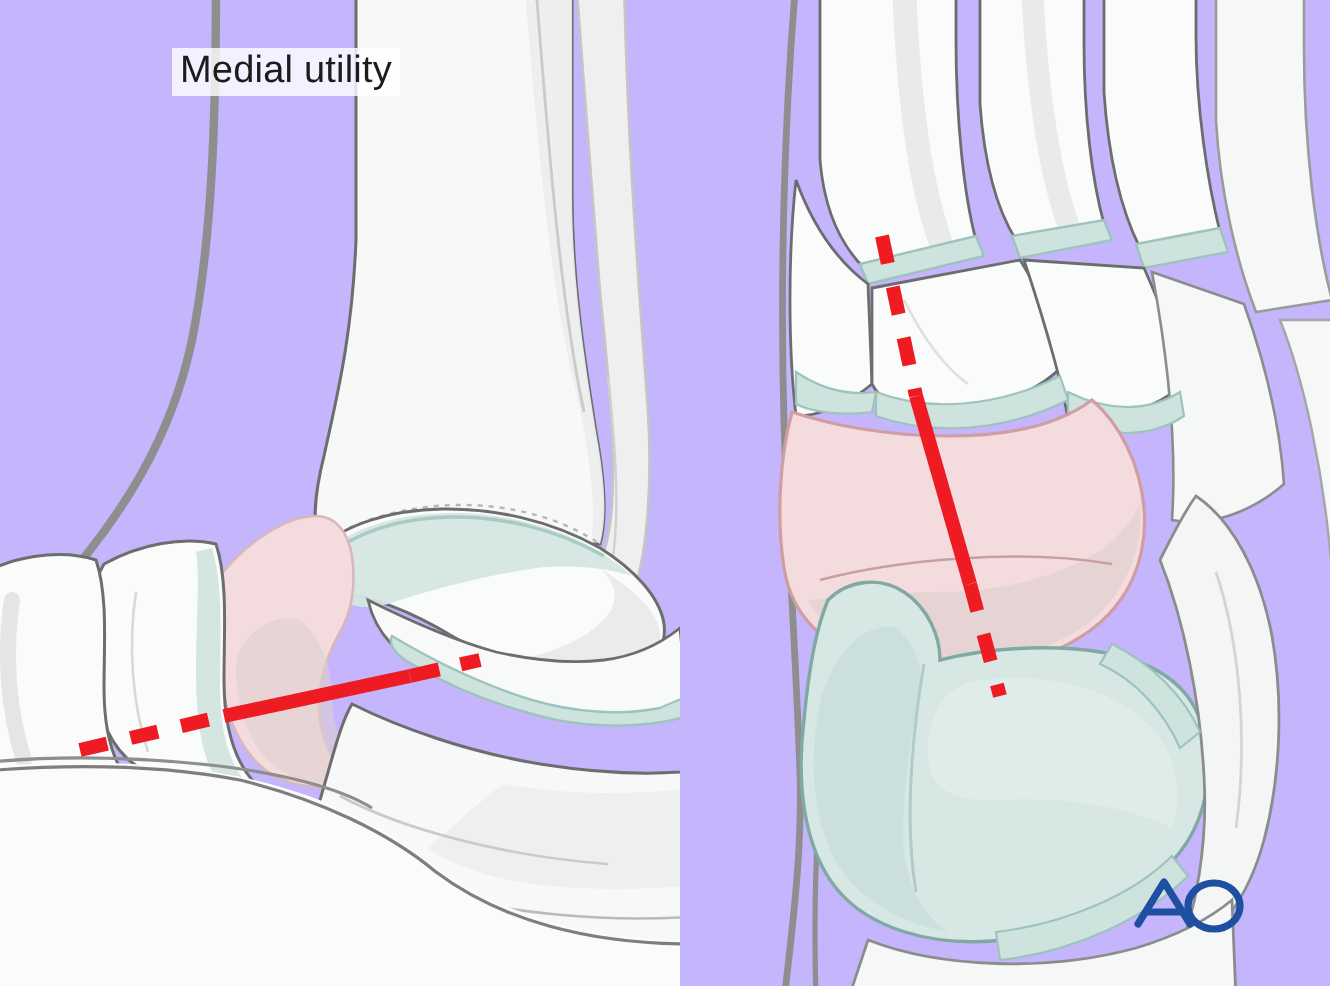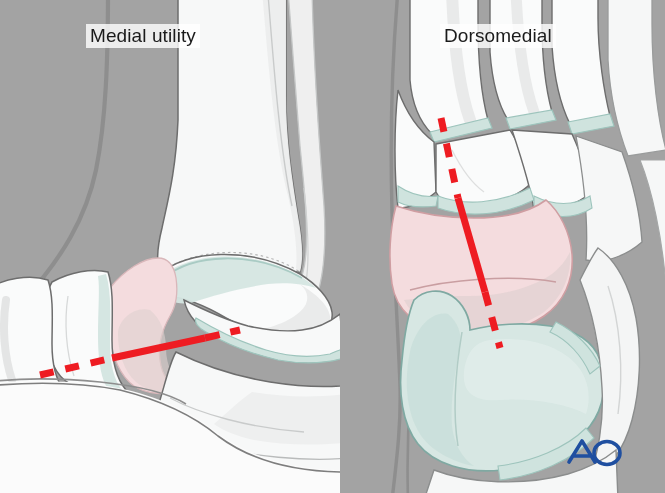--- a/index.html
+++ b/index.html
@@ -7,21 +7,21 @@
     padding: 0;
     background: #ffffff;
   }
   body {
     font-family: "Liberation Sans", sans-serif;
   }
   #figure {
     position: relative;
     width: 665px;
     height: 493px;
-    background: #a3a3a3;
+    background: #c4b5fd;
     overflow: hidden;
   }
   #figure svg.illustration {
     position: absolute;
     top: 0;
     left: 0;
     width: 665px;
     height: 493px;
   }
   .panel-label {
@@ -207,21 +207,20 @@
       <g>
         <line x1="441" y1="118" x2="458" y2="198" stroke="#ee1c22" stroke-width="7" stroke-linecap="butt" stroke-dasharray="14,12"></line>
         <line x1="458" y1="198" x2="485" y2="292" stroke="#ee1c22" stroke-width="7" stroke-linecap="butt"></line>
         <line x1="485" y1="292" x2="500" y2="348" stroke="#ee1c22" stroke-width="7" stroke-linecap="butt" stroke-dasharray="14,12"></line>
       </g>
     </g>
   </svg>
 
   <div class="panel-label" id="label-medial-utility">Medial utility</div>
 
-  <div class="panel-label" id="label-dorsomedial">Dorsomedial</div>
 
   <svg class="ao-logo" viewBox="0 0 62 40">
     <g fill="none" stroke="#1f4fa0" stroke-width="3.6" stroke-linecap="round" stroke-linejoin="round">
       <path d="M4,30 L17,9 L30,30 M9.5,24 L25,24"></path>
       <ellipse cx="42" cy="21" rx="13" ry="11.5"></ellipse>
     </g>
   </svg>
 
 </div>
 

